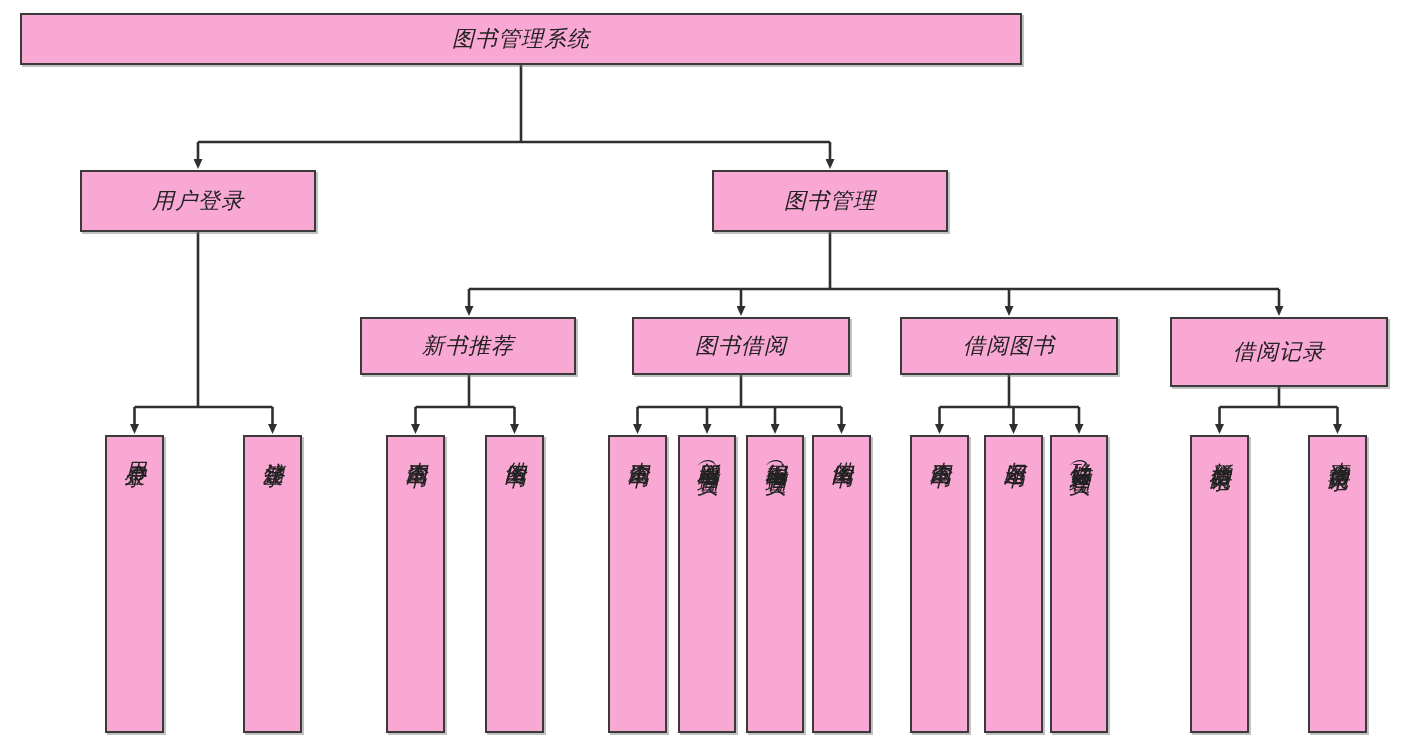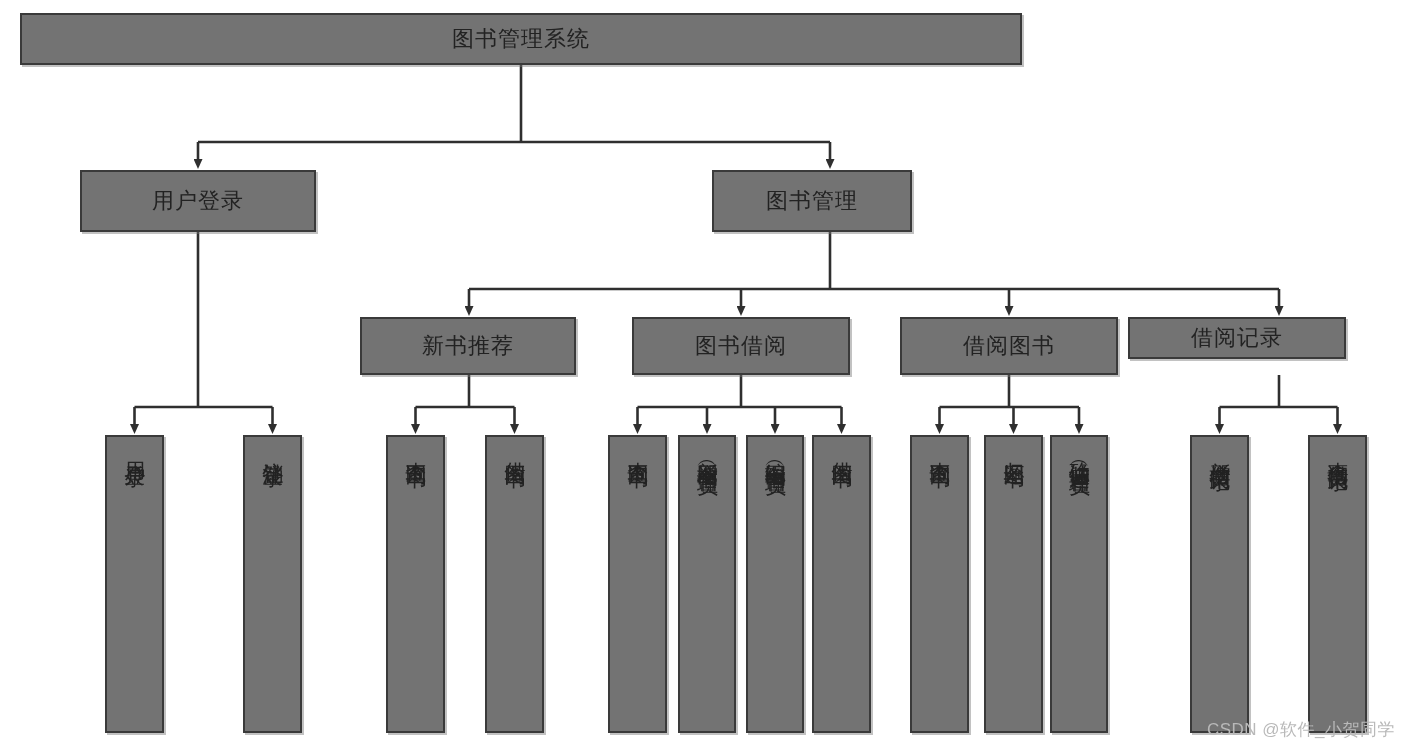--- a/index.html
+++ b/index.html
@@ -22,28 +22,29 @@
     position: absolute;
     left: 0;
     top: 0;
     width: 1405px;
     height: 747px;
     pointer-events: none;
   }
   .node {
     position: absolute;
     box-sizing: border-box;
-    background: #737373;
+    background: #f9a8d4;
     border: 2px solid #3a3a3a;
     box-shadow: 2px 2px 0 rgba(120,120,120,0.45);
     display: flex;
     align-items: center;
     justify-content: center;
     color: #222222;
     z-index: 2;
+    font-style: italic;
   }
   .node.horizontal {
     font-size: 22px;
     letter-spacing: 1px;
     line-height: 1.2;
   }
   .node.vertical {
     align-items: flex-start;
     justify-content: center;
     padding-top: 8px;
@@ -118,33 +119,33 @@
       </g>
   </svg>
 
   <div id="nodes-layer">
       <div class="node horizontal" style="left: 20px; top: 13px; width: 1002px; height: 52px;">
         <span>图书管理系统</span>
       </div>
       <div class="node horizontal" style="left: 80px; top: 170px; width: 236px; height: 62px;">
         <span>用户登录</span>
       </div>
-      <div class="node horizontal" style="left: 712px; top: 170px; width: 200px; height: 62px;">
+      <div class="node horizontal" style="left: 712px; top: 170px; width: 236px; height: 62px;">
         <span>图书管理</span>
       </div>
       <div class="node horizontal" style="left: 360px; top: 317px; width: 216px; height: 58px;">
         <span>新书推荐</span>
       </div>
       <div class="node horizontal" style="left: 632px; top: 317px; width: 218px; height: 58px; justify-content: center;">
         <span>图书借阅</span>
       </div>
       <div class="node horizontal" style="left: 900px; top: 317px; width: 218px; height: 58px;">
         <span>借阅图书</span>
       </div>
-      <div class="node horizontal" style="left: 1128px; top: 317px; width: 218px; height: 42px; align-items: center;">
+      <div class="node horizontal" style="left: 1170px; top: 317px; width: 218px; height: 70px; align-items: center;">
         <span>借阅记录</span>
       </div>
       <div class="node vertical" style="left: 105px; top: 435px; width: 59px; height: 298px;">
         <span class="vtext">用户登录</span>
       </div>
       <div class="node vertical" style="left: 243px; top: 435px; width: 59px; height: 298px;">
         <span class="vtext">注销登录</span>
       </div>
       <div class="node vertical" style="left: 386px; top: 435px; width: 59px; height: 298px;">
         <span class="vtext">查询图书</span>
@@ -174,14 +175,13 @@
         <span class="vtext">确认归还（管理员）</span>
       </div>
       <div class="node vertical" style="left: 1190px; top: 435px; width: 59px; height: 298px;">
         <span class="vtext">新增借阅记录</span>
       </div>
       <div class="node vertical" style="left: 1308px; top: 435px; width: 59px; height: 298px;">
         <span class="vtext">查询借阅记录</span>
       </div>
     </div>
 
-  <div id="watermark">CSDN @软件_小贺同学</div>
 </div>
 
 </body></html>

